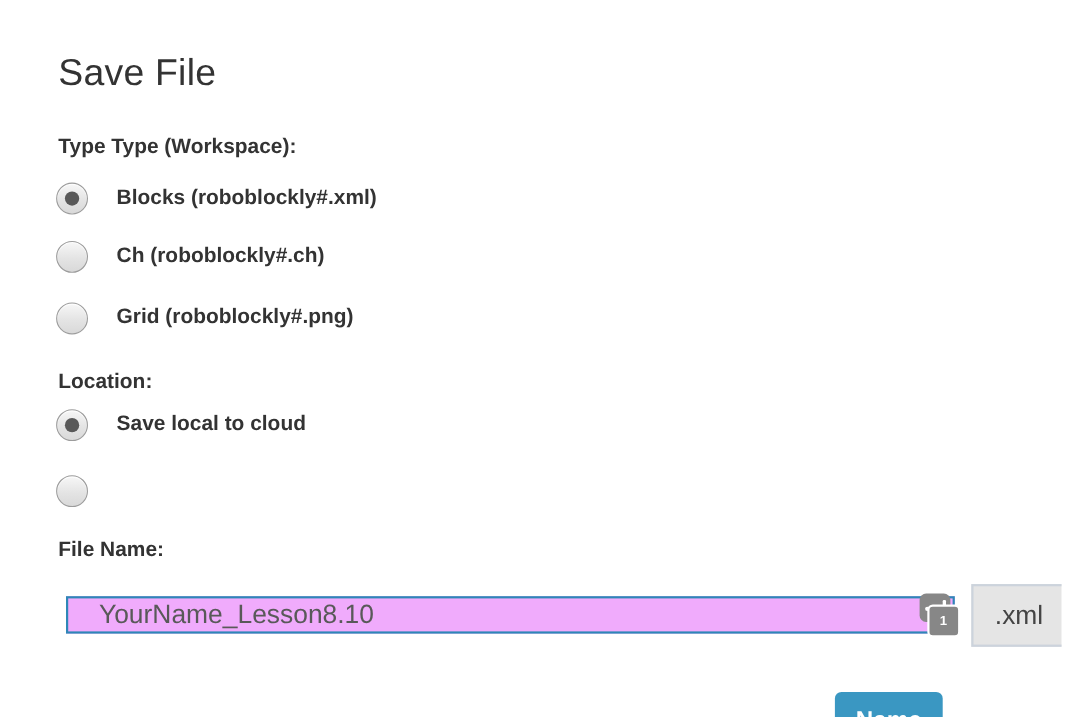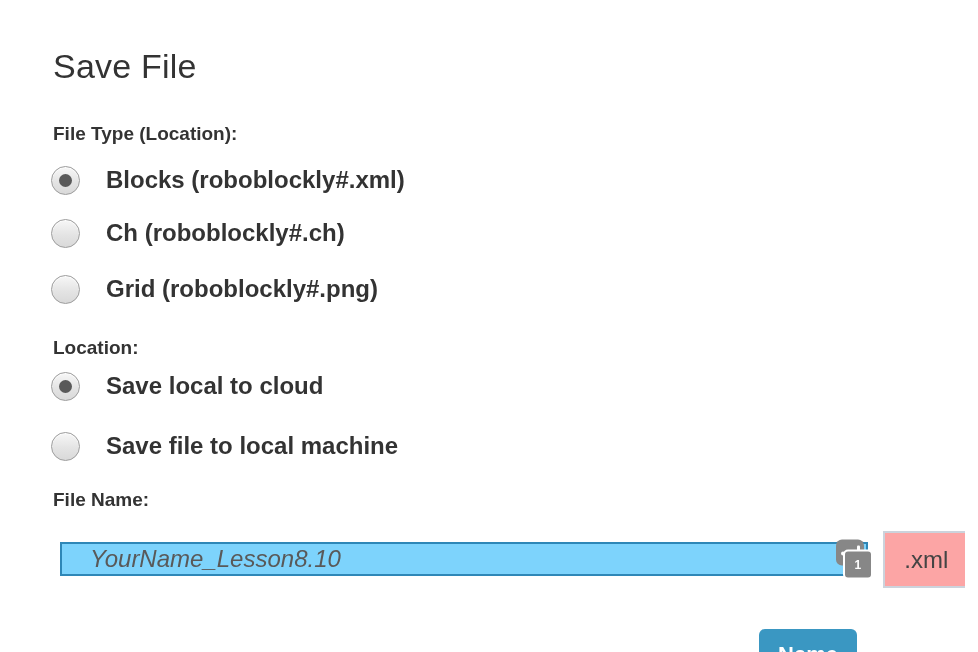--- a/index.html
+++ b/index.html
@@ -34,36 +34,36 @@
     width:29px; height:29px; flex:0 0 29px; border-radius:50%;
     border:1px solid #9c9c9c;
     background:linear-gradient(180deg,#f7f7f7 0%,#e4e4e4 55%,#d9d9d9 100%);
     box-shadow:inset 0 1px 1px rgba(255,255,255,0.9);
     position:relative;
   }
   .radio.checked::after {
     content:""; position:absolute; left:7px; top:7px; width:13px; height:13px;
     border-radius:50%; background:#595959;
   }
-  .radio-label { font-size:24px; font-weight:700; color:#333; line-height:30px; }
+  .radio-label { font-size:19px; font-weight:700; color:#333; line-height:30px; }
 
   .filename-row {
     position:absolute; left:8px; top:490px; width:949px; height:60px;
     display:flex; align-items:stretch; gap:2px;
   }
   .filename-input-wrap { position:relative; width:858px; height:60px; }
   .filename-input {
     width:100%; height:100%;
     border:2px solid #2e87b7; border-radius:0; outline:none;
     font-family:"Liberation Sans","DejaVu Sans",sans-serif;
-    font-size:24px; color:#595959; padding:0 48px 0 28px; background:#7dd3fc;font-style:italic;
+    font-size:24px; color:#595959; padding:0 48px 0 28px; background:#f0abfc;
   }
   .ext-box {
     width:89px; height:57px; margin-top:2px;
-    border:2px solid #ccd3dc; background:#fca5a5;
+    border:2px solid #ccd3dc; background:#e5e5e5;
     display:flex; align-items:center; justify-content:center;
     font-size:24px; color:#444;
   }
 
   
   .pw-icon {
     position:absolute; right:8px; top:50%; transform:translateY(-50%);
     width:37px; height:41px; cursor:pointer;
   }
   .pw-main {
@@ -98,21 +98,21 @@
   .btn-save { width:98px; }
   .btn-cancel { width:125px; }
 </style>
 </head>
 <body>
 
 <div class="dialog">
 
   <h1 class="title">Save File</h1>
 
-  <div class="section-label lbl-filetype">File Type (Location):</div>
+  <div class="section-label lbl-filetype">Type Type (Workspace):</div>
 
   <div class="radio-row row-blocks">
     <span class="radio checked"></span>
     <span class="radio-label">Blocks (roboblockly#.xml)</span>
   </div>
 
   <div class="radio-row row-grid">
     <span class="radio"></span>
     <span class="radio-label">Grid (roboblockly#.png)</span>
   </div>
@@ -124,21 +124,20 @@
 
   <div class="section-label lbl-location">Location:</div>
 
   <div class="radio-row row-cloud">
     <span class="radio checked"></span>
     <span class="radio-label">Save local to cloud</span>
   </div>
 
   <div class="radio-row row-local">
     <span class="radio"></span>
-    <span class="radio-label">Save file to local machine</span>
   </div>
 
   <div class="section-label lbl-filename">File Name:</div>
 
   <div class="filename-row">
     <div class="filename-input-wrap">
       <input class="filename-input" type="text" value="YourName_Lesson8.10" style="">
       <span class="pw-icon">
         <span class="pw-main"></span>
         <span class="pw-badge">1</span>

